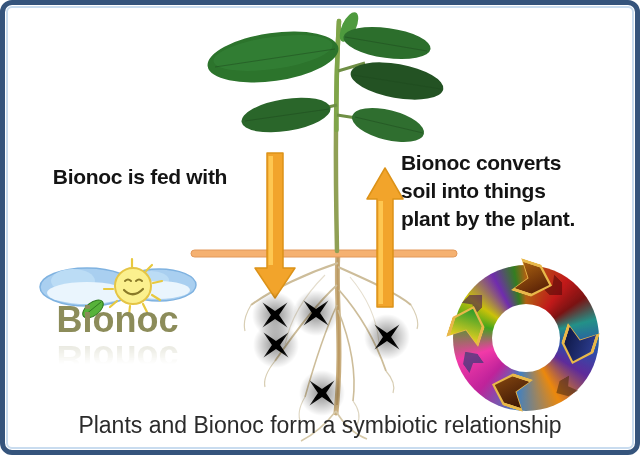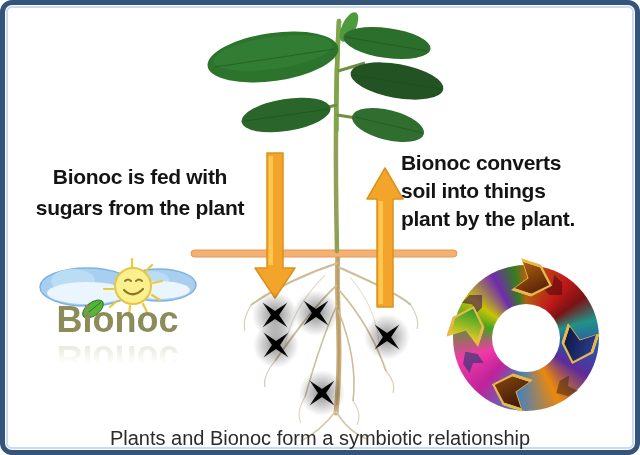--- a/index.html
+++ b/index.html
@@ -12,22 +12,22 @@
            overflow:hidden; }
   .layer { position:absolute; inset:0; }
 
   
   .left-label { position:absolute; left:16px; top:156px; width:238px;
                 text-align:center; font-weight:bold; font-size:21px;
                 line-height:31px; color:#141414; letter-spacing:-0.3px; z-index:6; }
   .right-label { position:absolute; left:396px; top:144px; width:190px;
                  text-align:left; font-weight:bold; font-size:21px;
                  line-height:28px; color:#141414; letter-spacing:-0.3px; z-index:6; }
-  .caption { position:absolute; left:0; top:422px; width:100%;
-             text-align:center; font-size:20px; color:#2b2b2b; z-index:6; }
+  .caption { position:absolute; left:0; top:407px; width:100%;
+             text-align:center; font-size:23px; color:#2b2b2b; z-index:6; }
 
   
   .sparkle { position:absolute; width:36px; height:36px; z-index:4; }
   .sparkle::before { content:""; position:absolute; inset:-7px;
       background: radial-gradient(circle, rgba(0,0,0,0.45), rgba(0,0,0,0) 65%); }
   .sparkle::after { content:""; position:absolute; inset:0; transform:rotate(45deg);
       clip-path: polygon(50% 0%, 58% 42%, 100% 50%, 58% 58%, 50% 100%, 42% 58%, 0% 50%, 42% 42%);
       background: radial-gradient(circle, #000 0%, #000 35%, rgba(0,0,0,0.85) 55%, rgba(0,0,0,0.2) 85%, rgba(0,0,0,0) 100%);
       filter: blur(0.4px); }
 
@@ -115,21 +115,20 @@
     </svg>
 
     <div class="sparkle" style="left:252px; top:292px;"></div>
     <div class="sparkle" style="left:293px; top:290px;"></div>
     <div class="sparkle" style="left:253px; top:322px;"></div>
     <div class="sparkle" style="left:364px; top:314px;"></div>
     <div class="sparkle" style="left:299px; top:370px;"></div>
 
     <div class="left-label">
       <div>Bionoc is fed with</div>
-      <div>sugars from the plant</div>
     </div>
     <div class="right-label">
       <div>Bionoc converts</div>
       <div>soil into things</div>
       <div>plant by the plant.</div>
     </div>
 
     <div class="logo">
       <svg class="logo-art" width="165" height="70" viewBox="0 0 165 70">
         <g>

